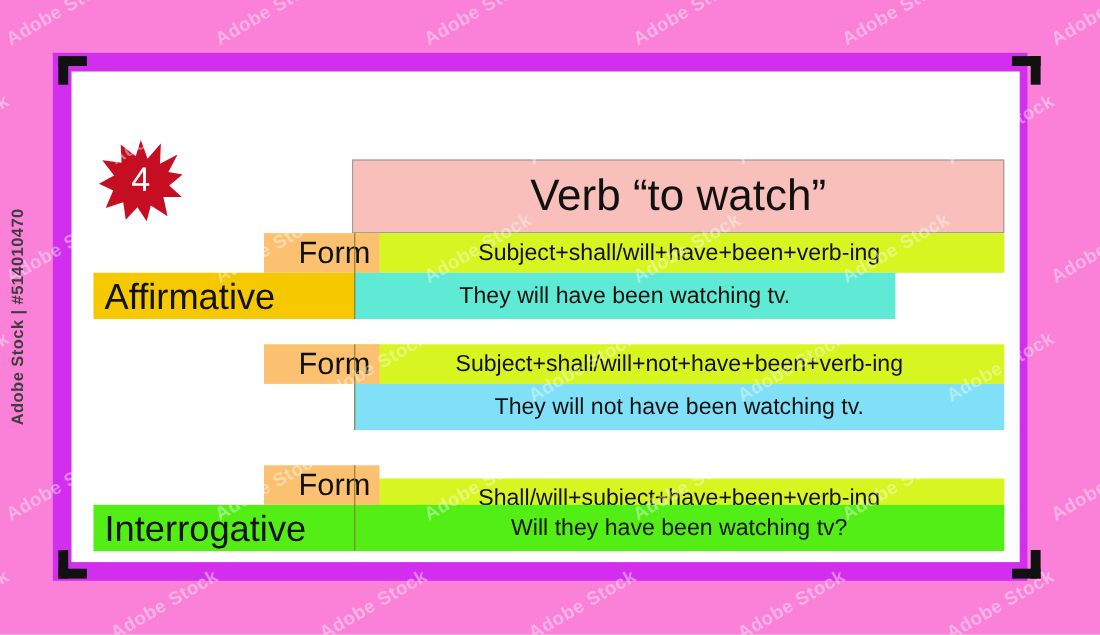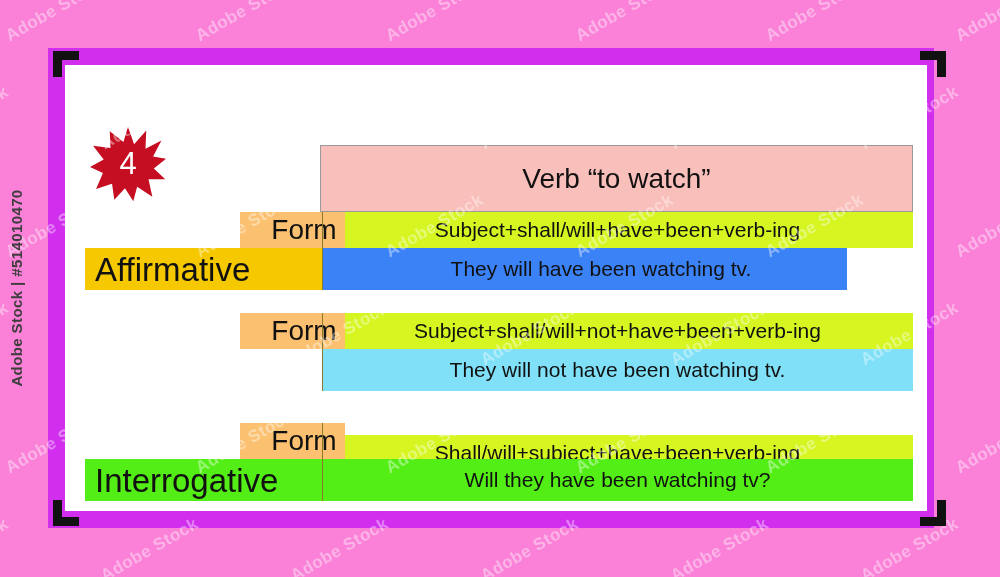--- a/index.html
+++ b/index.html
@@ -159,21 +159,21 @@
     border: 1px solid #9a9a9a;
     box-sizing: border-box;
     z-index: 20;
     display: flex;
     align-items: center;
     justify-content: center;
   }
   .verb-text {
     color: #111111;
     font-family: "Liberation Sans", sans-serif;
-    font-size: 28px;
+    font-size: 40px;
     font-weight: 400;
     letter-spacing: 0px;
     white-space: nowrap;
   }
 
   
   .form-label {
     position: absolute;
     z-index: 22;
     background: #FBC170;
@@ -235,21 +235,21 @@
     position: absolute;
     width: 1px;
     background: #8a7a2a;
     z-index: 23;
   }
 
   
   .aff-form    { left: 240px; top: 212px; }
   .aff-formula { left: 322px; top: 212px; width: 591px; }
   .aff-type    { left: 85px;  top: 248px; width: 237px; background: #F5C800; }
-  .aff-example { left: 322px; top: 248px; width: 492px; background: #3b82f6; padding-left: 33px; }
+  .aff-example { left: 322px; top: 248px; width: 492px; background: #5eead4; }
   .aff-div     { left: 322px; top: 212px; height: 78px; }
 
   
   .neg-form    { left: 240px; top: 313px; }
   .neg-formula { left: 322px; top: 313px; width: 591px; }
   .neg-type    { left: 85px;  top: 349px; width: 237px; background: #7FE0F7; }
   .neg-example { left: 322px; top: 349px; width: 591px; background: #7FE0F7; }
   .neg-div     { left: 322px; top: 313px; height: 78px; }
 
   

